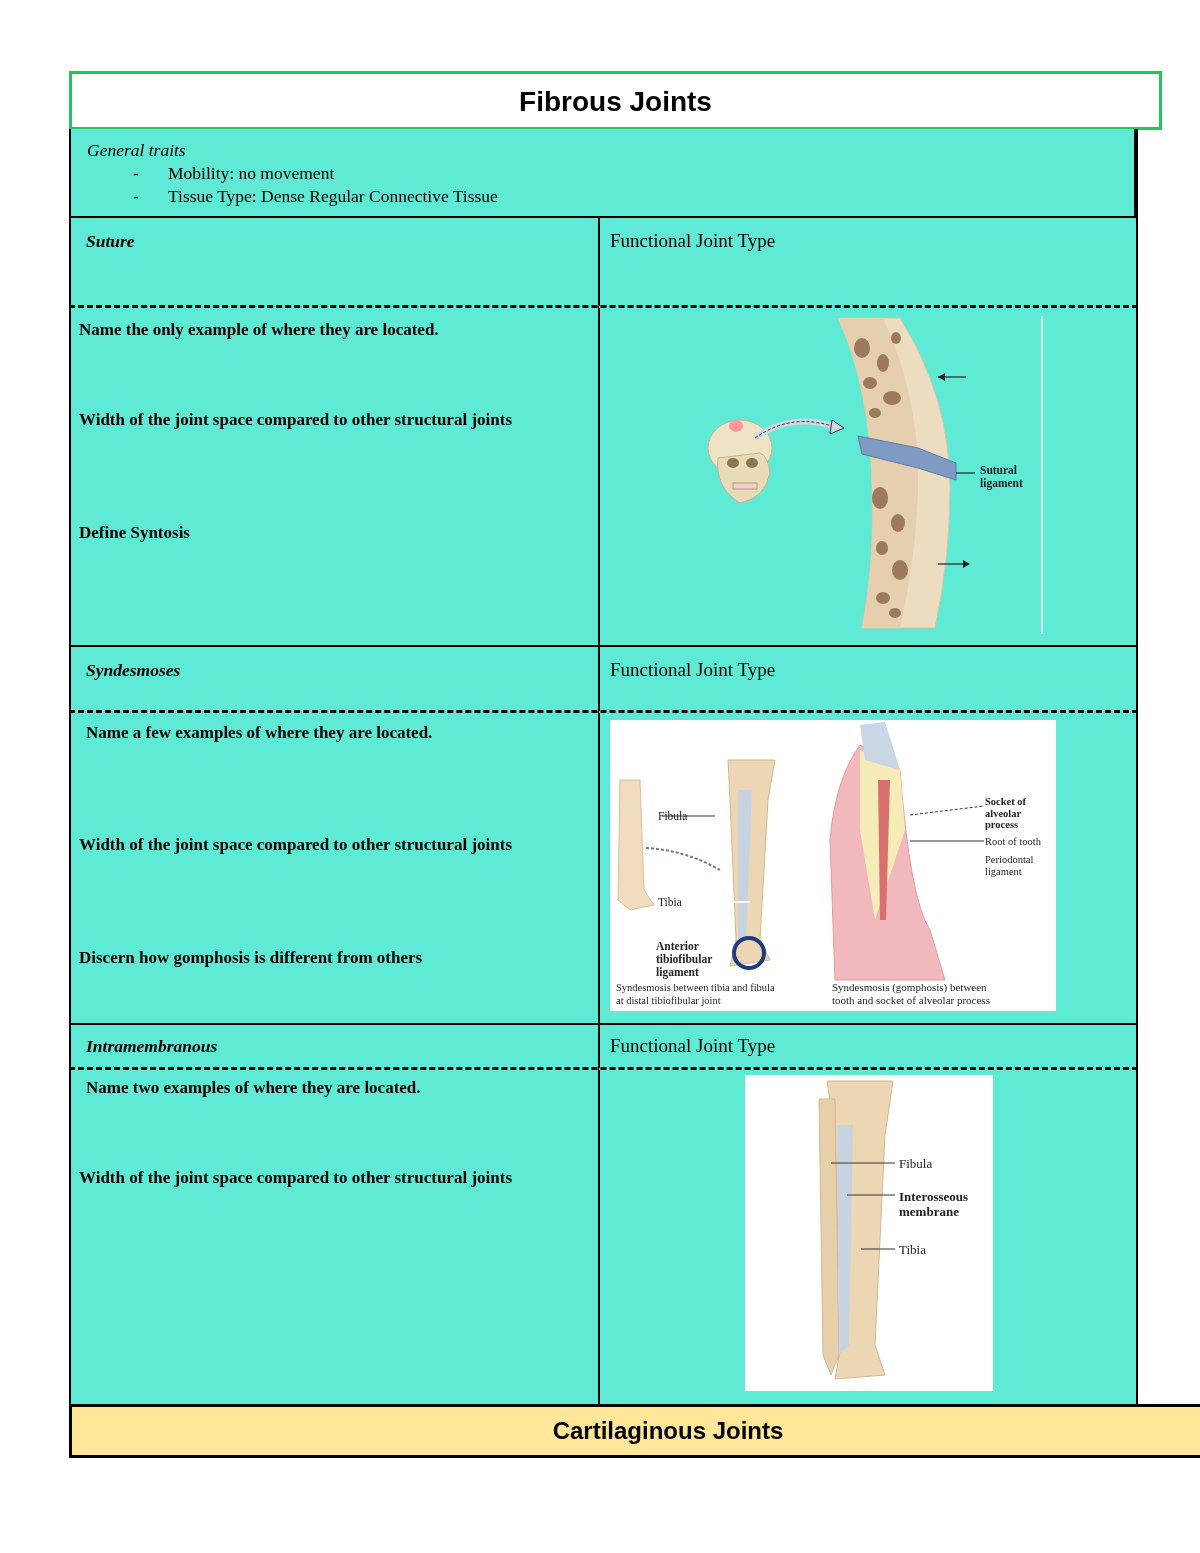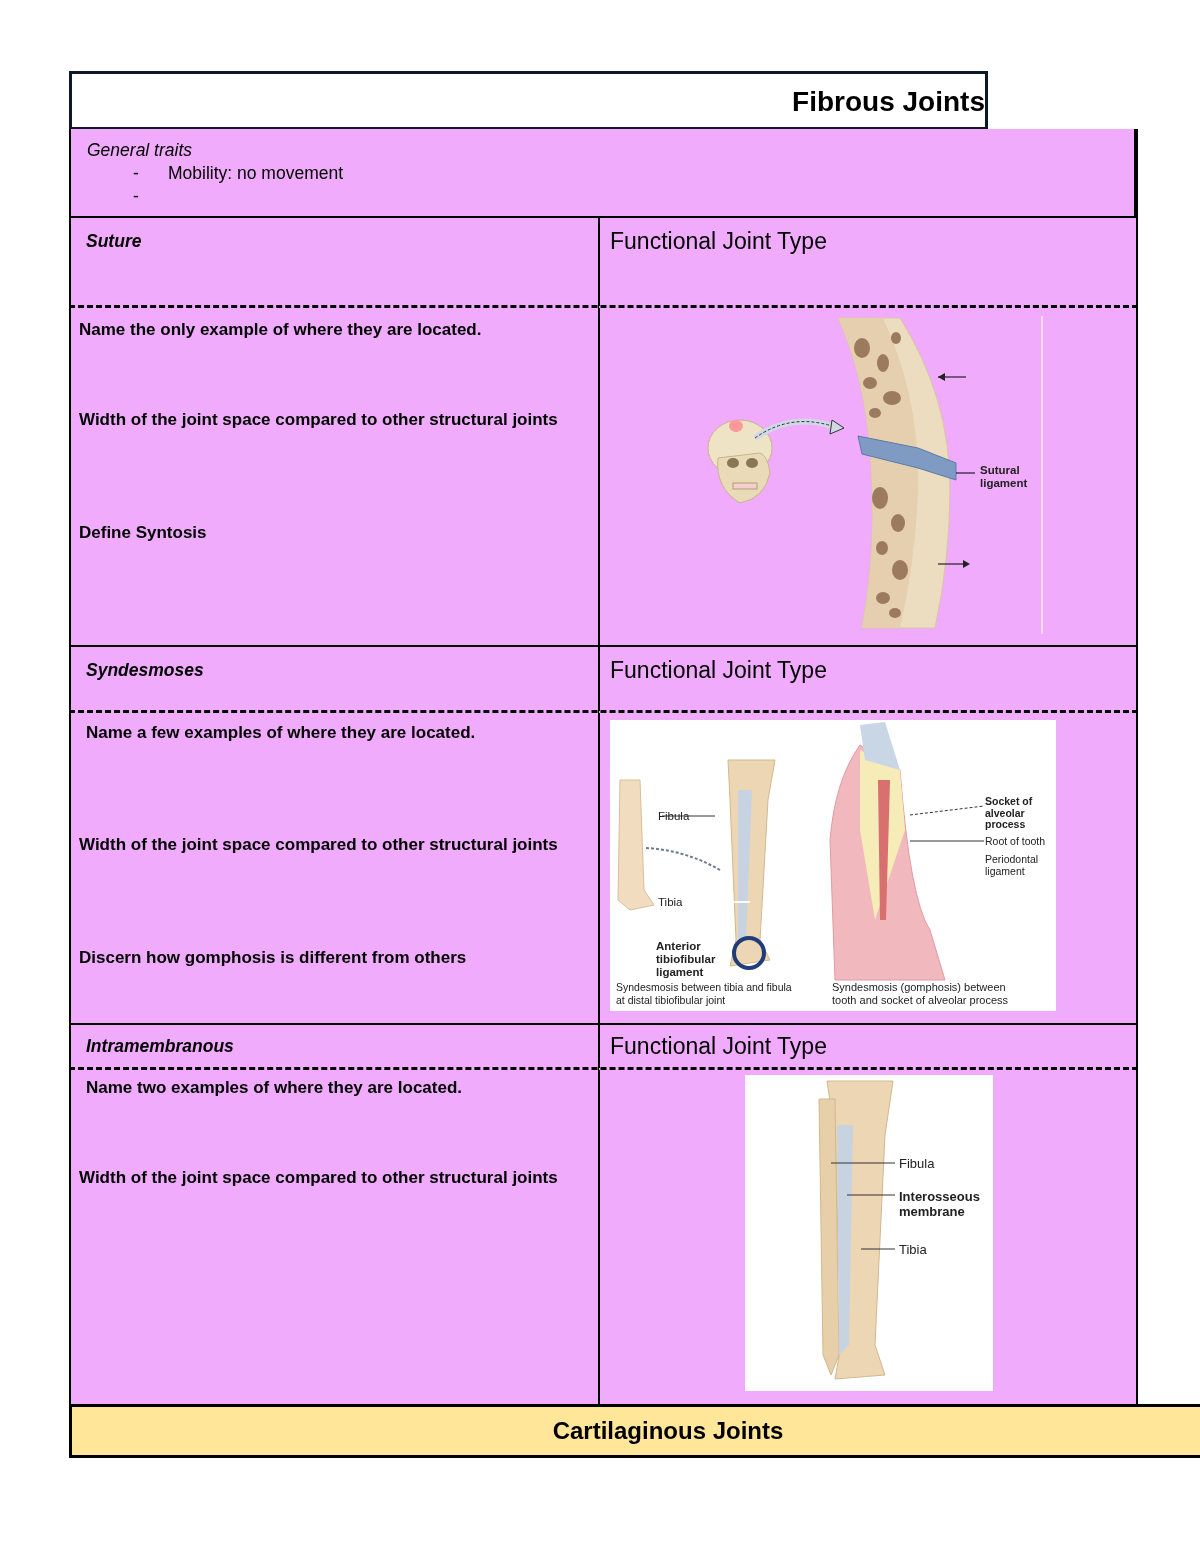--- a/index.html
+++ b/index.html
@@ -1,31 +1,31 @@
 <!DOCTYPE html>
 <html><head>
   <meta charset="utf-8">
   <style>
     html, body { margin: 0; padding: 0; background: #ffffff; }
     body { width: 1200px; height: 1553px; position: relative; font-family: "Liberation Sans", sans-serif; color: #000; }
     .sheet { position: absolute; left: 69px; top: 71px; width: 1069px; }
     .row { position: absolute; left: 0; box-sizing: border-box; }
-    .pink { background: #f0abfc; }
-    .title-row { top: 0; height: 59px; width: 919px; background: #fff; border: 3px solid #0f172a; box-sizing: border-box; text-align: right; }
+    .pink { background: #5eead4; font-family: Liberation Serif, serif; }
+    .title-row { top: 0; height: 59px; width: 1093px; background: #fff; border: 3px solid #22c55e; box-sizing: border-box; text-align: center; }
     .title-row h1 { margin: 0; font-size: 28px; font-weight: bold; line-height: 56px; }
     .traits { top: 58px; height: 89px; width: 1069px; border-left: 2px solid #000; border-right: 4px solid #000; border-bottom: 2px solid #000; box-sizing: border-box; padding: 10px 0 0 16px; font-size: 17.5px; line-height: 23px; }
     .traits .lbl { font-style: italic; }
     .traits .item { padding-left: 46px; position: relative; }
     .traits .item .dash { position: absolute; left: 46px; }
     .traits .item .txt { padding-left: 35px; }
     .cell { position: absolute; box-sizing: border-box; }
     .left { left: 0; width: 530px; }
     .right { left: 530px; width: 539px; border-left: 1px solid #000; }
     .hdr-text { font-weight: bold; font-style: italic; font-size: 17.5px; padding: 13px 0 0 17px; }
-    .func { font-size: 23px; line-height: 22.5px; padding: 12px 0 0 10px; }
+    .func { font-size: 19px; line-height: 22.5px; padding: 12px 0 0 10px; }
     .q { font-weight: bold; font-size: 17px; line-height: 23px; position: absolute; left: 10px; width: 510px; }
     .frame-l { position: absolute; left: 0; top: 0; bottom: 0; width: 2px; background: #000; }
     .frame-r { position: absolute; right: 0; top: 0; bottom: 0; width: 2px; background: #000; }
     .hline { position: absolute; left: 0; width: 1069px; height: 2px; background: #000; }
     .dline { position: absolute; left: 0; width: 1069px; height: 0; border-top: 3px dashed #000; }
     .vline { position: absolute; left: 529px; width: 1px; background: #000; }
     .figure { position: absolute; background: #fff; }
     .label { position: absolute; font-size: 11.5px; color: #222; line-height: 13px; }
     .label.b { font-weight: bold; }
     .footer-row { position: absolute; left: 0; top: 1333px; width: 1198px; height: 54px; background: #ffe699; border: 3px solid #000; box-sizing: border-box; text-align: center; }
@@ -41,20 +41,21 @@
   </div>
 
   <div class="row traits pink">
     <div class="lbl">General traits</div>
     <div class="item">
       <span class="dash">-</span>
       <span class="txt">Mobility: no movement</span>
     </div>
     <div class="item">
       <span class="dash">-</span>
+      <span class="txt">Tissue Type: Dense Regular Connective Tissue</span>
     </div>
   </div>
 
   <div class="row pink" style="top:147px; height:1186px; width:1069px;">
     <div class="frame-l"></div>
     <div class="frame-r"></div>
 
     <div class="cell left" style="top:0; height:88px;">
       <div class="hdr-text">Suture</div>
     </div>

